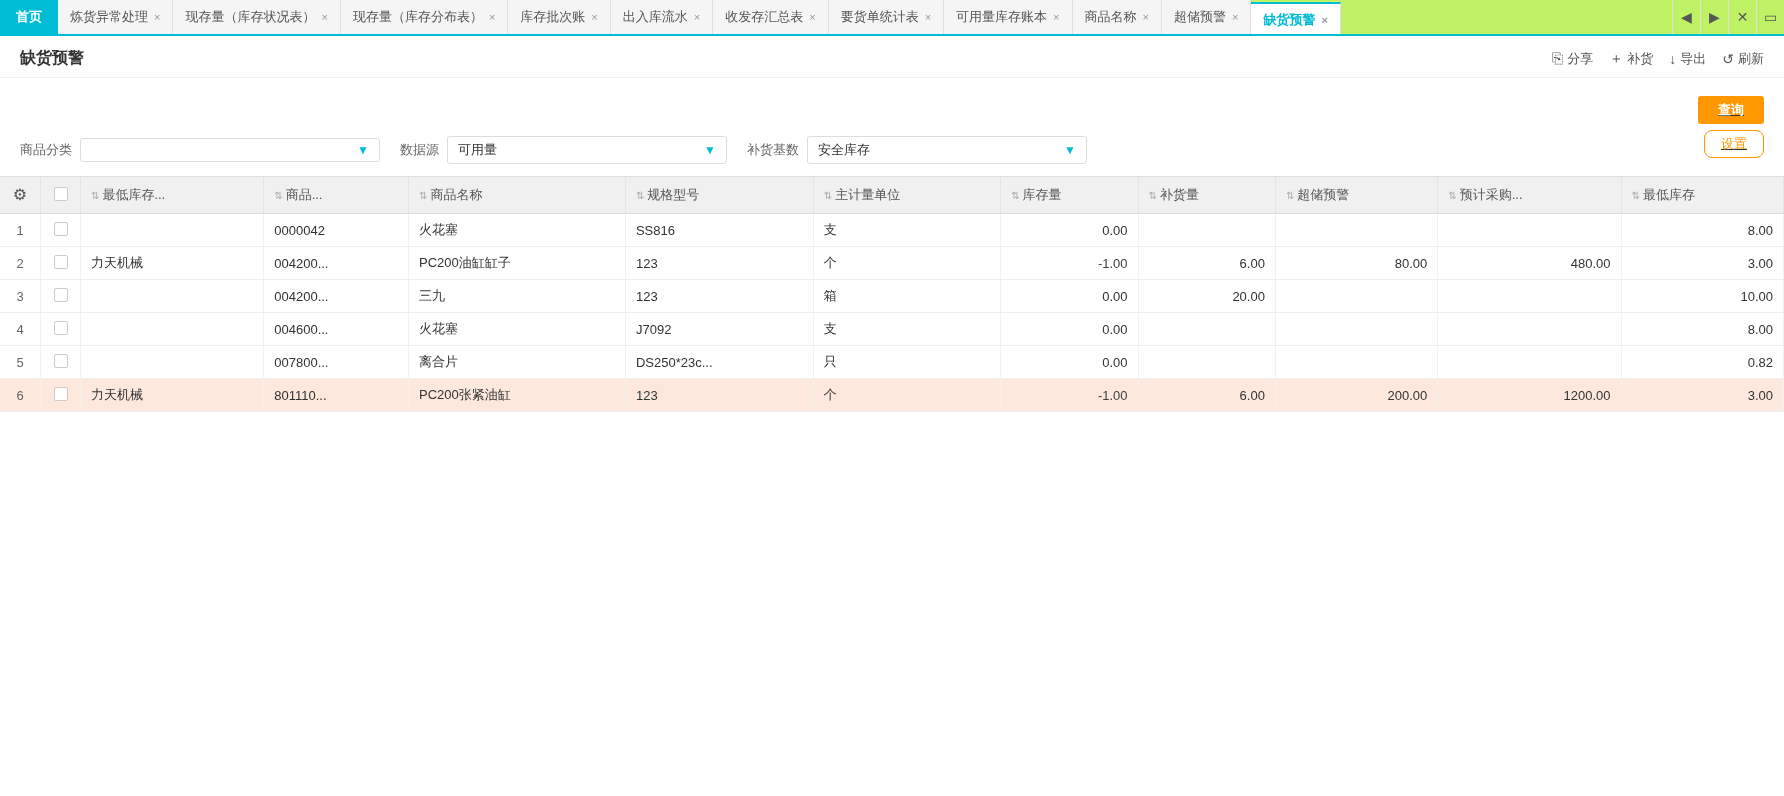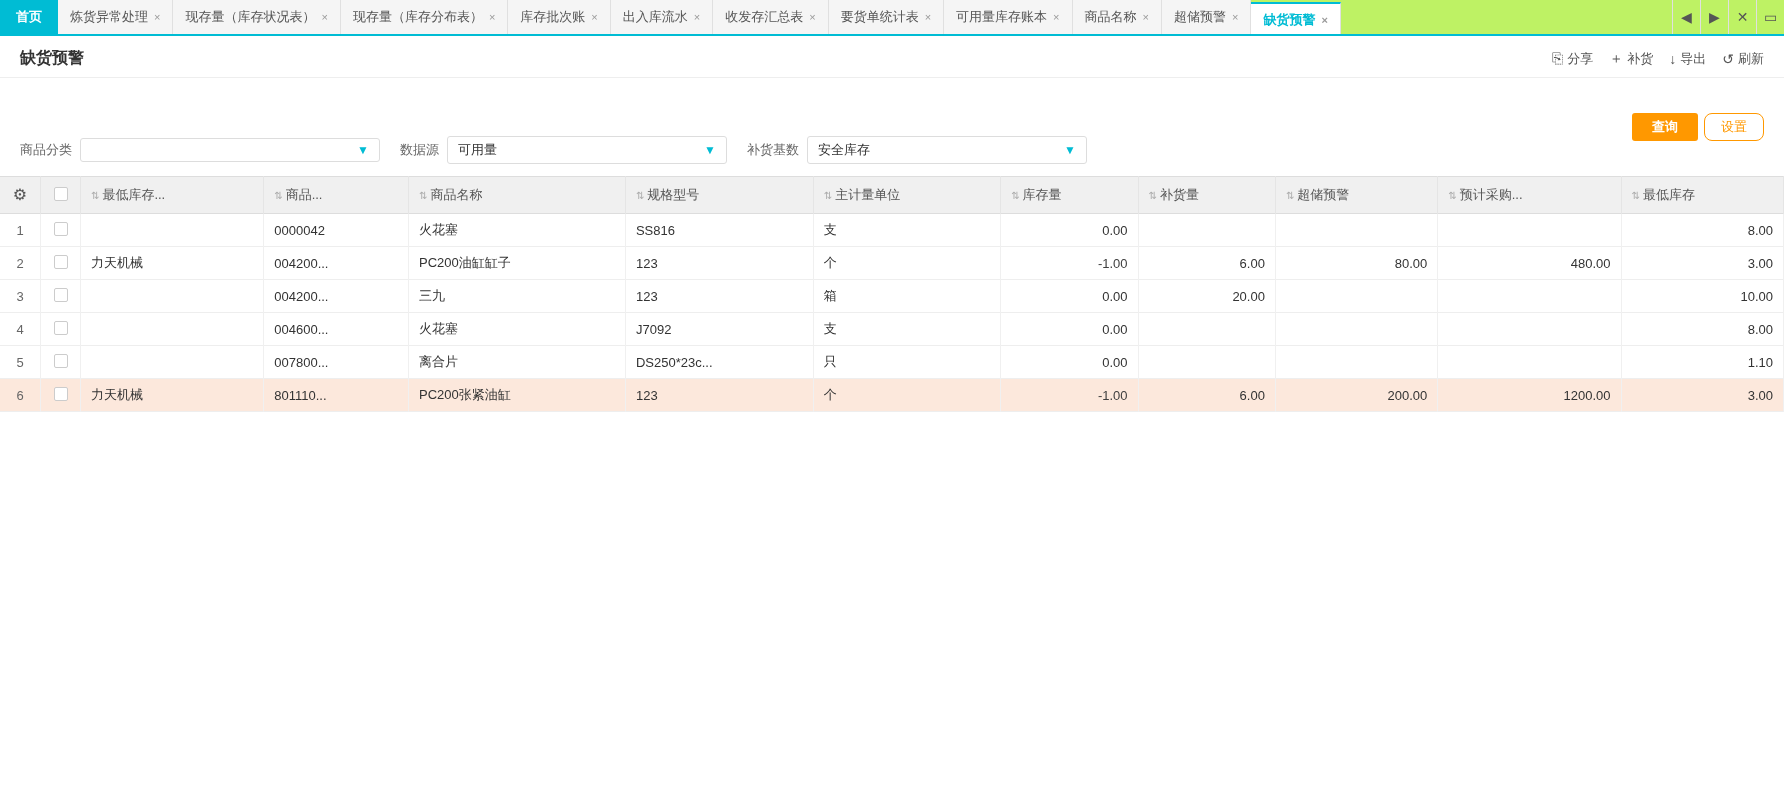--- a/index.html
+++ b/index.html
@@ -133,23 +133,24 @@
       min-width: 200px;
       justify-content: space-between;
       font-size: 13px;
     }
     .filter-select .select-value { color: #333; }
     .filter-select .chevron { color: #00bcd4; font-size: 12px; }
     .filter-select-wide { min-width: 280px; }
     .filter-actions {
       margin-left: auto;
       display: flex;
-      flex-direction: row;
+      flex-direction: column;
       gap: 6px;
       align-items: flex-end;
+      text-decoration: underline;
     }
     .btn-query {
       background: #ff9800;
       color: #fff;
       border: none;
       border-radius: 3px;
       padding: 5px 20px;
       cursor: pointer;
       font-size: 13px;
       font-weight: bold;
@@ -480,21 +481,21 @@
     <td><span class="cb"></span></td>
     <td></td>
     <td>007800...</td>
     <td>离合片</td>
     <td>DS250*23c...</td>
     <td>只</td>
     <td class="num-cell">0.00</td>
     <td class="num-cell"></td>
     <td class="num-cell"></td>
     <td class="num-cell"></td>
-    <td class="num-cell">1.10</td>
+    <td class="num-cell">0.82</td>
   </tr>
           <tr class="highlighted">
     <td>6</td>
     <td><span class="cb"></span></td>
     <td>力天机械</td>
     <td>801110...</td>
     <td>PC200张紧油缸</td>
     <td>123</td>
     <td>个</td>
     <td class="num-cell negative">-1.00</td>

